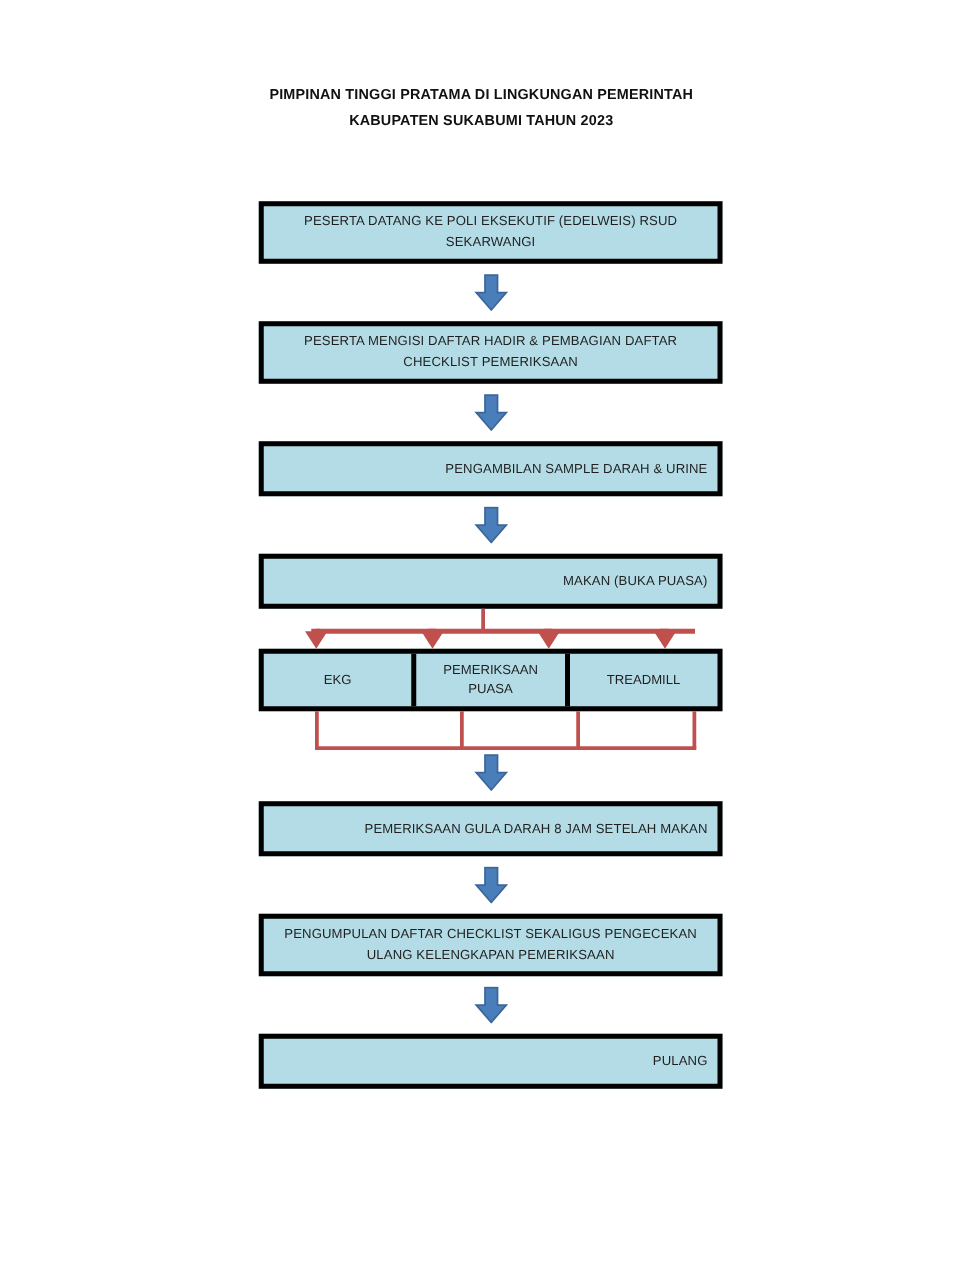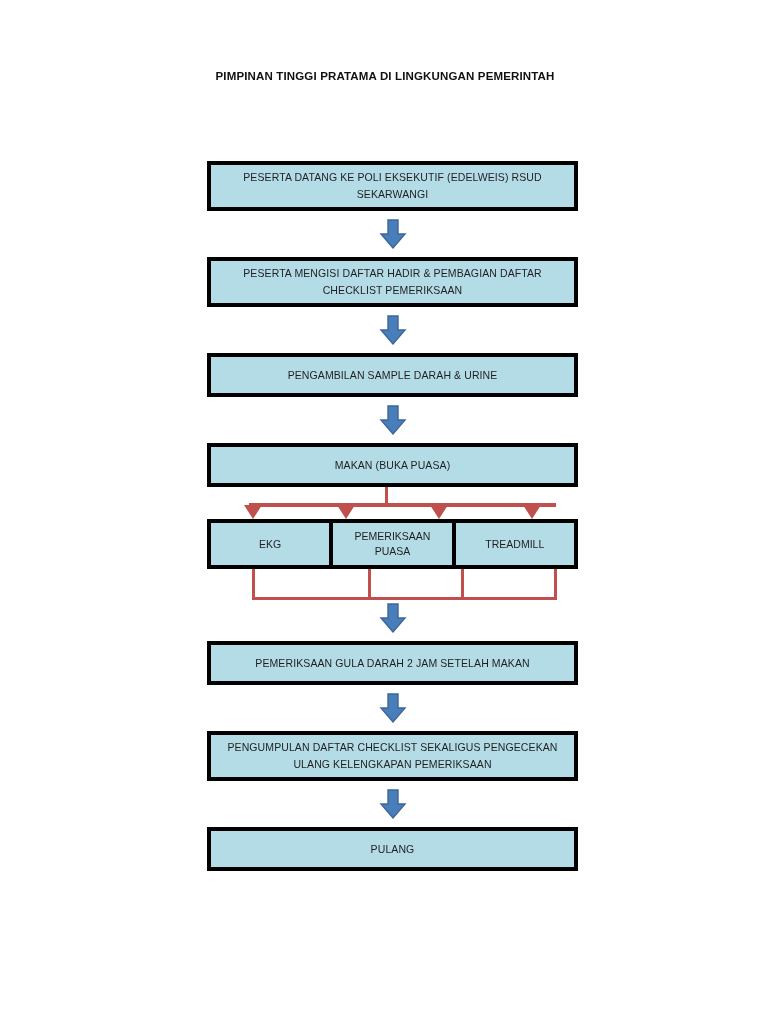--- a/index.html
+++ b/index.html
@@ -58,21 +58,21 @@
     align-items: center;
     justify-content: center;
     text-align: center;
     font-size: 10.5px;
     letter-spacing: 0.1px;
     line-height: 17px;
     color: #1f1f1f;
     padding: 5px 8px;
   }
   .box.two-line { height: 50px; }
-  .box.one-line { height: 44px; }
+  .box.one-line { height: 44px; justify-content: flex-end; }
 
   
   .arrow-blue {
     width: 371px;
     display: flex;
     justify-content: center;
     align-items: center;
   }
   .arrow-blue svg { display: block; }
 
@@ -165,20 +165,21 @@
 
   .flow-stack { display: flex; flex-direction: column; align-items: center; }
 </style>
 </head>
 <body>
 
 <div class="page">
 
   <div class="title-block">
     <div class="title-line">PIMPINAN TINGGI PRATAMA DI LINGKUNGAN PEMERINTAH</div>
+    <div class="title-line">KABUPATEN SUKABUMI TAHUN 2023</div>
   </div>
 
   <div class="flow flow-stack">
 
     <div class="box two-line">
       <span>PESERTA DATANG KE POLI EKSEKUTIF (EDELWEIS) RSUD SEKARWANGI</span>
     </div>
 
     <div class="gap-8"></div>
     <div class="arrow-blue">
@@ -254,21 +255,21 @@
     </div>
 
     <div class="arrow-blue">
       <svg width="30" height="30" viewBox="0 0 30 30" aria-hidden="true">
         <polygon points="10,1 20,1 20,15 27,15 15,29 3,15 10,15" fill="#4a7ebb" stroke="#3c6698" stroke-width="1.4"></polygon>
       </svg>
     </div>
     <div class="gap-8"></div>
 
     <div class="box one-line">
-      <span>PEMERIKSAAN GULA DARAH 2 JAM SETELAH MAKAN</span>
+      <span>PEMERIKSAAN GULA DARAH 8 JAM SETELAH MAKAN</span>
     </div>
 
     <div class="gap-8"></div>
     <div class="arrow-blue">
       <svg width="30" height="30" viewBox="0 0 30 30" aria-hidden="true">
         <polygon points="10,1 20,1 20,15 27,15 15,29 3,15 10,15" fill="#4a7ebb" stroke="#3c6698" stroke-width="1.4"></polygon>
       </svg>
     </div>
     <div class="gap-8"></div>
 

